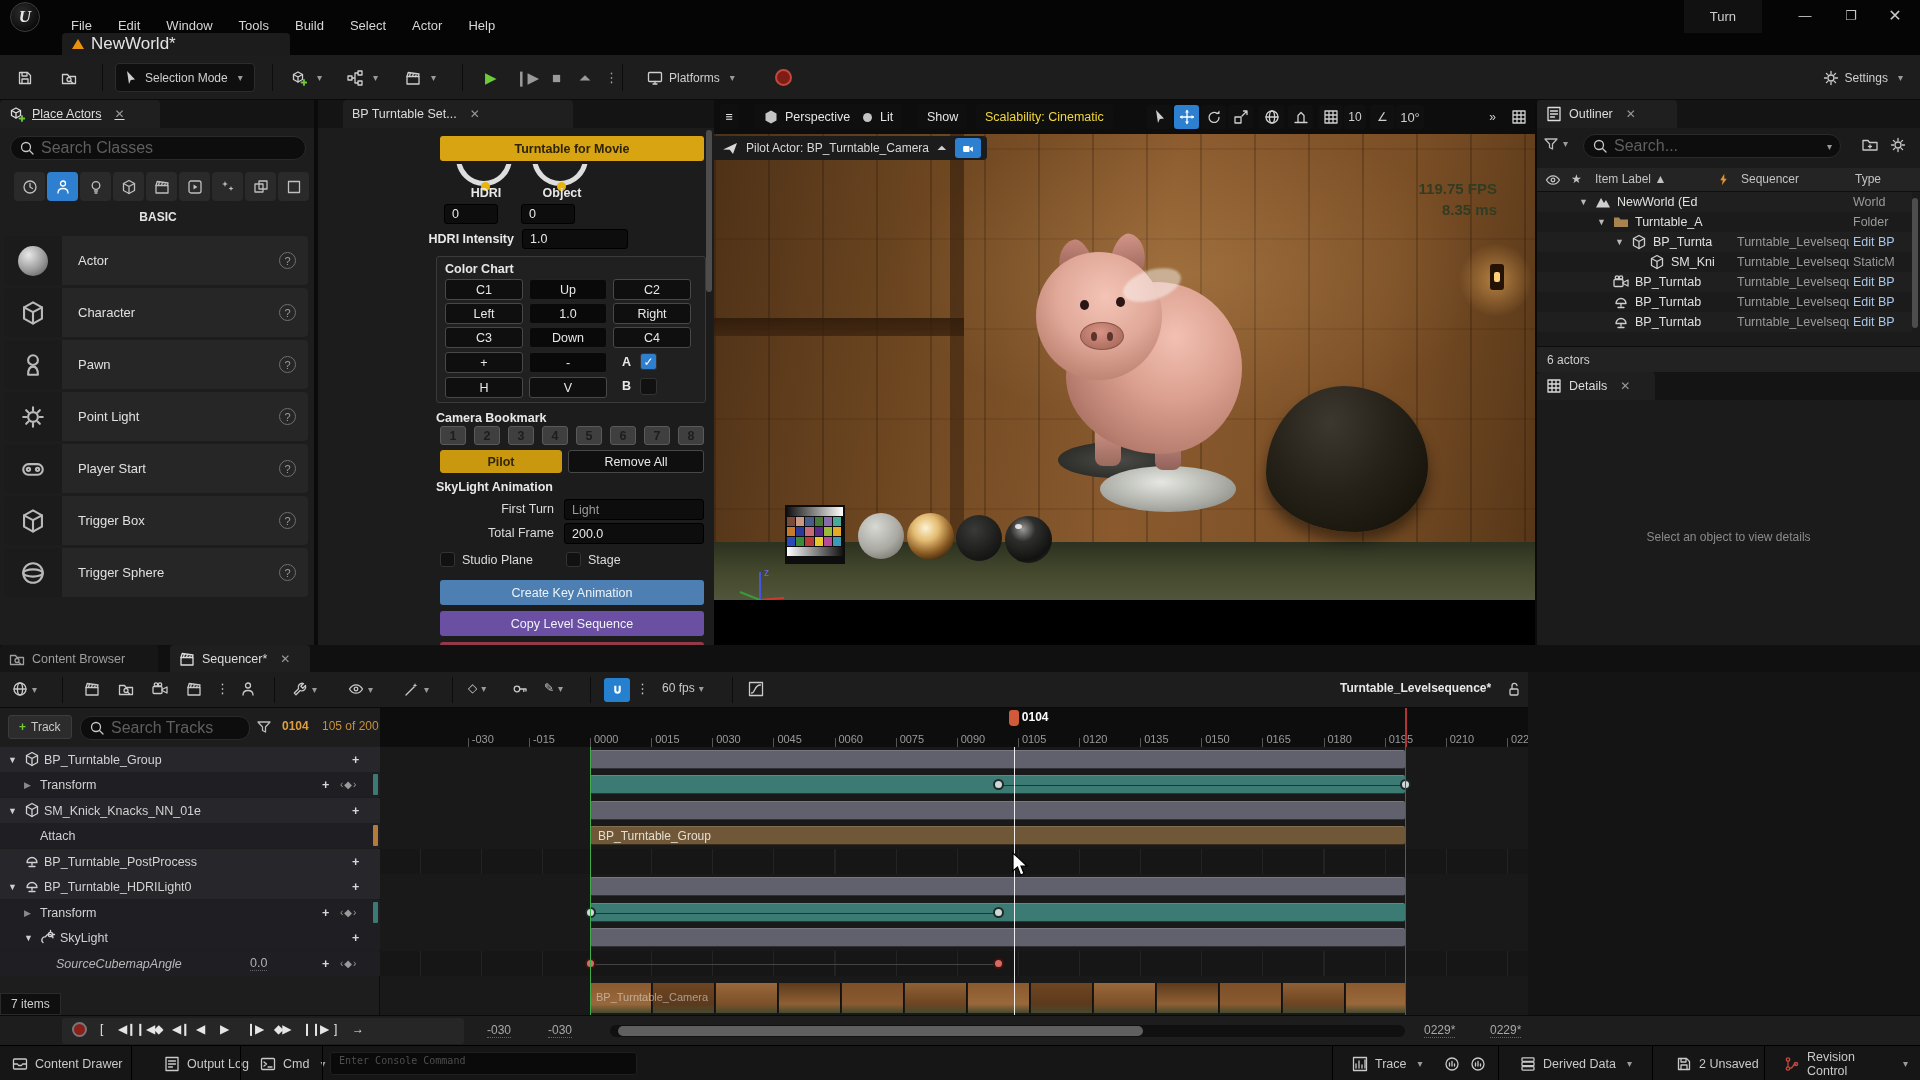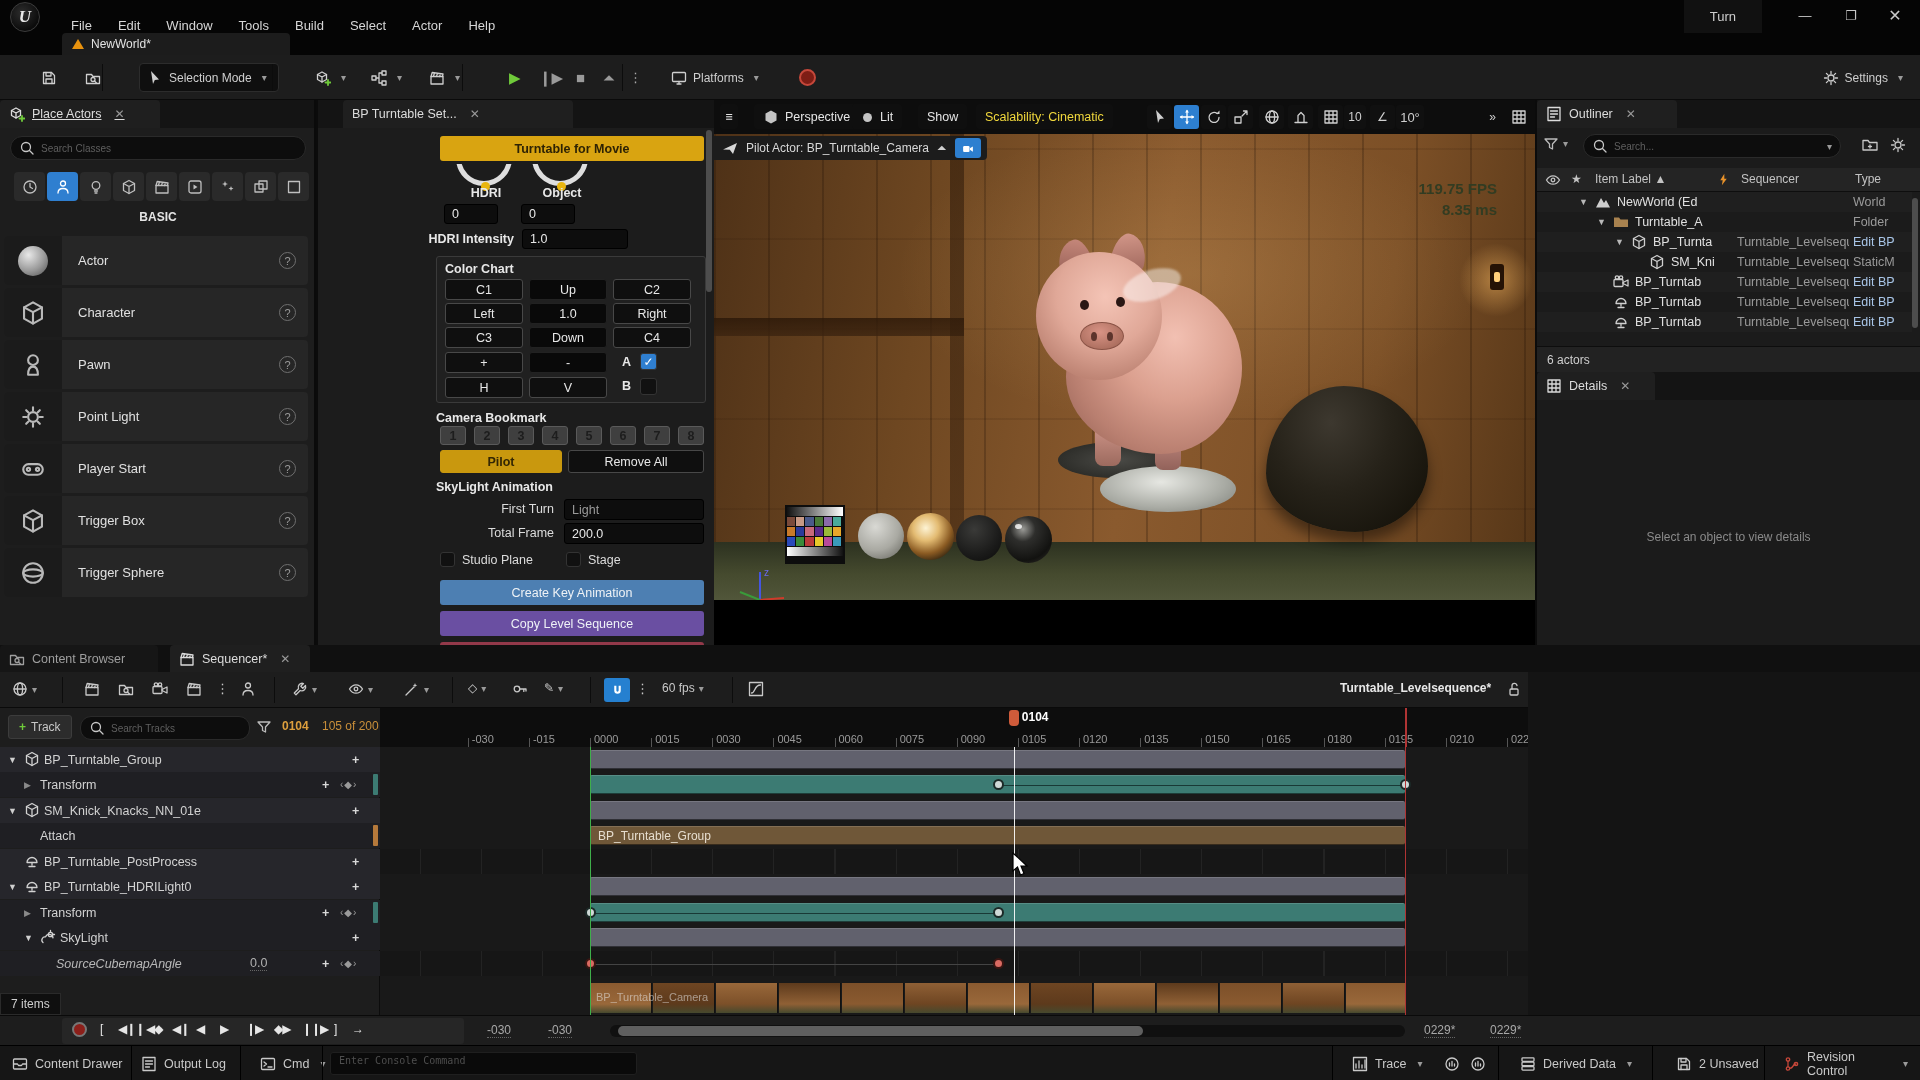--- a/index.html
+++ b/index.html
@@ -20,37 +20,37 @@
     display:flex; align-items:center; justify-content:center; font-size:17px; }
   .menu-item { display:inline-block; padding:18px 13px; font-size:13px; color:#d6d6d6; cursor:default; }
   #project-chip { position:absolute; right:158px; top:0; height:33px; padding:0 26px; background:#111;
     display:flex; align-items:center; color:#cfcfcf; font-size:13px; }
   .winbtn { position:absolute; top:0; width:38px; height:30px; display:flex; align-items:center; justify-content:center;
     color:#c8c8c8; font-size:13px; }
 
   
   #leveltabs { position:absolute; left:0; top:33px; width:1920px; height:22px; background:#050505; }
   #leveltab { position:absolute; left:62px; top:0; height:22px; width:228px; background:#1c1c1c;
-    border-radius:4px 4px 0 0; display:flex; align-items:center; padding:0 10px; gap:7px; font-size:12px; color:#e3e3e3; }
+    border-radius:4px 4px 0 0; display:flex; align-items:center; padding:0 10px; gap:7px; font-size:17px; color:#e3e3e3; }
   .lvlicon { width:0; height:0; border-left:6px solid transparent; border-right:6px solid transparent; border-bottom:10px solid #e8920e; position:relative; }
 
   
   #toolbar { position:absolute; left:0; top:55px; width:1920px; height:45px; background:#1d1d1d; border-bottom:1px solid #0a0a0a; }
-  .tbtn { position:absolute; top:8px; height:29px; display:flex; align-items:center; gap:6px; color:#cfcfcf; padding:1px 7px; border-radius:4px;margin-left:24px; }
+  .tbtn { position:absolute; top:8px; height:29px; display:flex; align-items:center; gap:6px; color:#cfcfcf; padding:1px 7px; border-radius:4px; }
   .tsep { position:absolute; top:9px; width:1px; height:27px; background:#0c0c0c; }
   #selmode { background:#0f0f0f; border:1px solid #2c2c2c; }
   .playglyph { font-size:15px; }
 
   
   .paneltabs { position:absolute; height:28px; background:#141414; width:100%; }
   .ptab { position:absolute; top:0; height:28px; background:#1f1f1f; border-radius:4px 4px 0 0;
     display:flex; align-items:center; gap:7px; padding:0 9px; color:#dcdcdc; font-size:12.5px; }
   .ptab .x { color:#9a9a9a; margin-left:6px; font-size:12px; }
   .searchpill { background:#0d0d0d; border:1px solid #2a2a2a; border-radius:12px; height:24px; display:flex; align-items:center; padding:0 8px; gap:6px; }
-  .searchpill input { background:transparent; color:#cfcfcf; width:100%; font-size:10px; font-family:"Liberation Sans",sans-serif; }
+  .searchpill input { background:transparent; color:#cfcfcf; width:100%; font-size:16px; font-family:"Liberation Sans",sans-serif; }
   .searchpill input::placeholder { color:#5f5f5f; }
 
   
   #place { position:absolute; left:0; top:100px; width:316px; height:545px; background:#1a1a1a; border-right:2px solid #0a0a0a; }
   #place .body { position:absolute; top:28px; left:0; right:0; bottom:0; background:#1d1d1d; }
   .catic { position:absolute; top:0; width:31px; height:29px; border-radius:4px; display:flex; align-items:center; justify-content:center; color:#bfbfbf; background:#2a2a2a; }
   .catic.sel { background:#2f7fd0; color:#fff; }
   .pa-item { position:absolute; left:4px; width:304px; height:49px; background:#262626; border-radius:4px; display:flex; align-items:center; }
   .pa-thumb { width:58px; height:49px; background:#1b1b1b; border-radius:4px 0 0 4px; display:flex; align-items:center; justify-content:center; color:#b9b9b9; }
   .pa-thumb .ic { width:26px; height:26px; }
@@ -1296,21 +1296,21 @@
   <div class="stitem" style="left:0;">
       <span id="i-drawer"><span class="ic">
           <svg viewBox="0 0 16 16">
             <rect x="1.5" y="3" width="13" height="10" rx="1"></rect>
             <path d="M1.5 8h4l1 1.5h3L10.5 8h4"></path>
           </svg>
         </span></span>
       <span>Content Drawer</span>
     </div>
   <div class="stsep" style="left:131px;"></div>
-  <div class="stitem" style="left:129px;justify-content:space-between;">
+  <div class="stitem" style="left:152px;justify-content:space-between;">
       <span id="i-log"><span class="ic">
           <svg viewBox="0 0 16 16">
             <rect x="2" y="1.5" width="12" height="13"></rect>
             <path d="M4.5 5h7M4.5 8h7M4.5 11h4"></path>
           </svg>
         </span></span>
       <span>Output Log</span>
     </div>
   <div class="stsep" style="left:240px;"></div>
   <div class="stitem" style="left:248px;">

